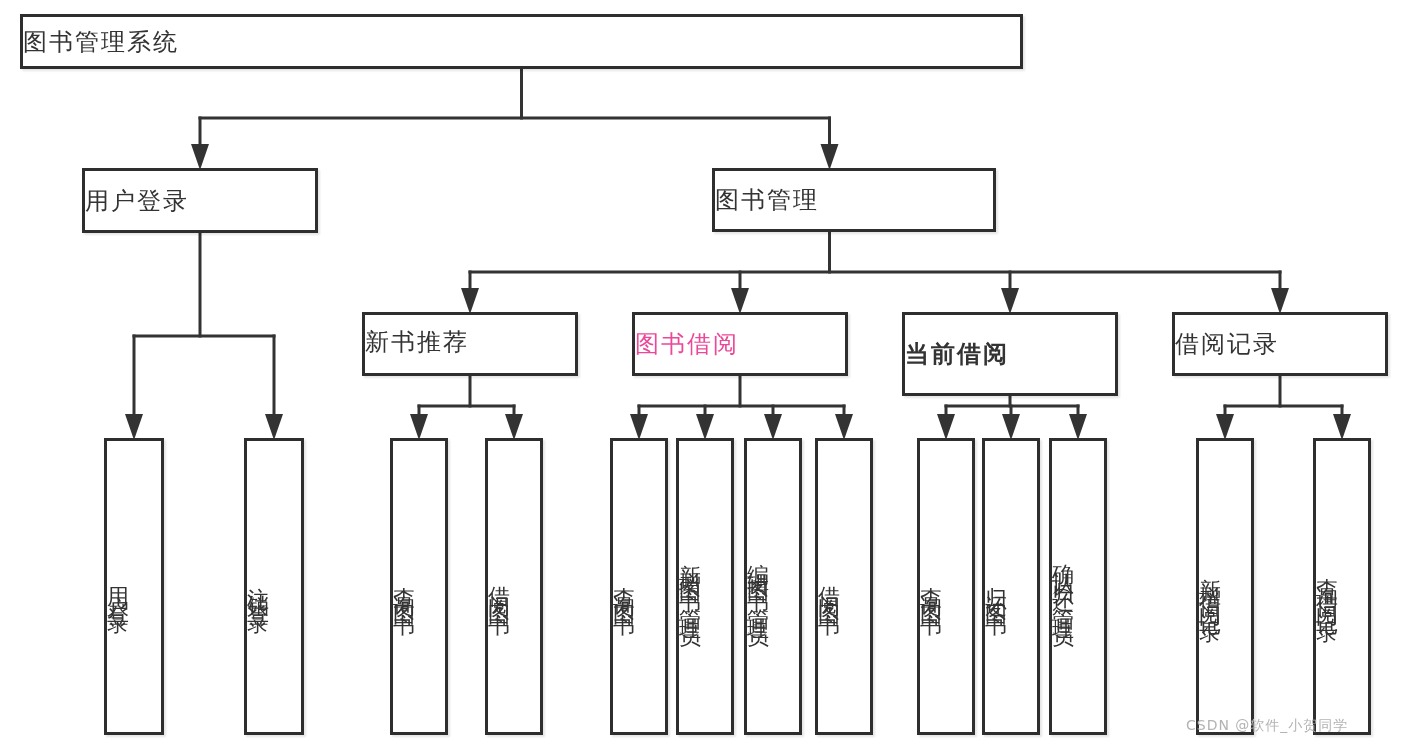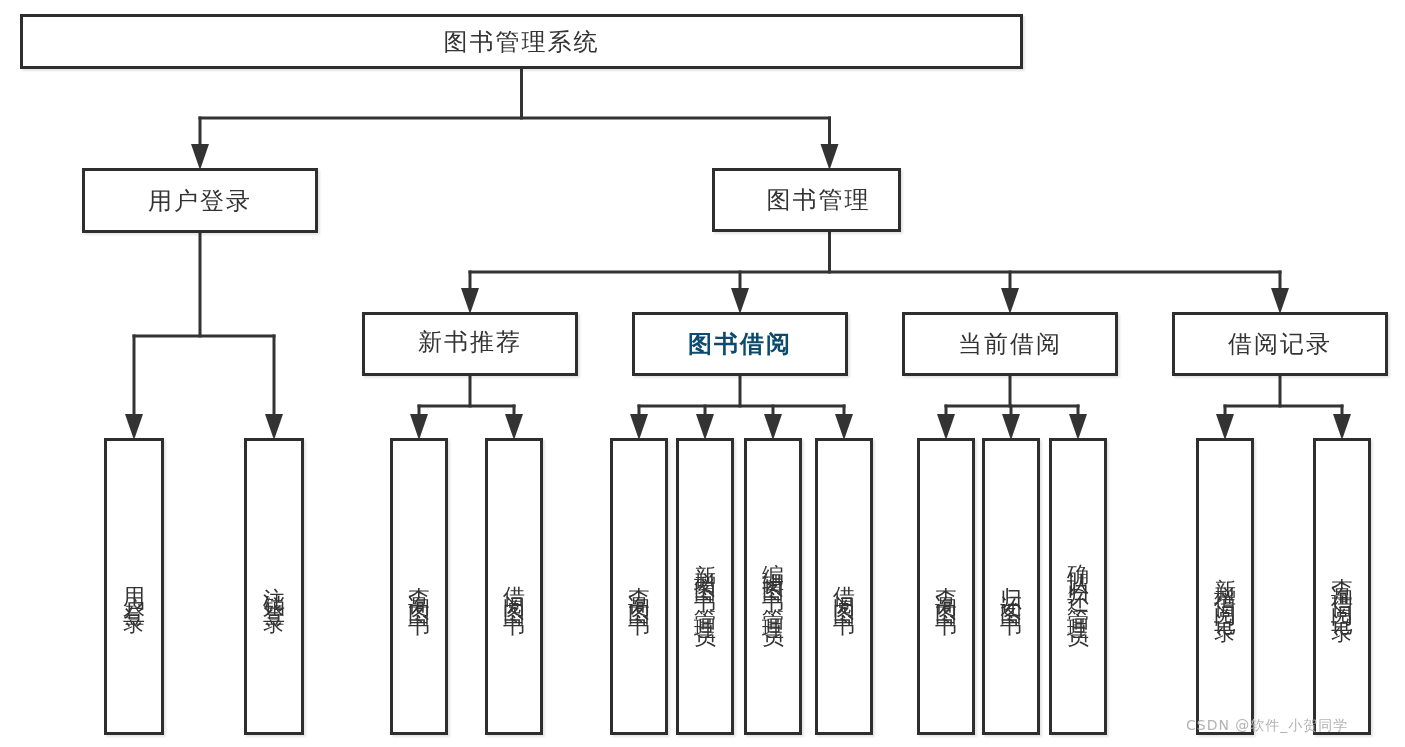--- a/index.html
+++ b/index.html
@@ -23,21 +23,20 @@
     height: 747px;
     z-index: 1;
   }
   .node {
     position: absolute;
     box-sizing: border-box;
     border: 3px solid #4c1d95;
     background: #ffffff;
     display: flex;
     align-items: center;
-    justify-content: center;
     color: #333333;
     z-index: 2;
     box-shadow: 2px 2px 2px rgba(0,0,0,0.10);
   }
   .node.horizontal .node-label {
     font-size: 24px;
     letter-spacing: 2px;
     white-space: nowrap;
     line-height: 1;
   }
@@ -117,30 +116,30 @@
       <line x1="1342" y1="406" x2="1342" y2="420" stroke="#333333" stroke-width="3" stroke-linecap="square"></line>
       <polygon points="1342,440 1333,414 1351,414" fill="#333333"></polygon>
     </svg>
   <div class="watermark">CSDN @软件_小贺同学</div>
 <div class="node horizontal" style="left: 20px; top: 14px; width: 1003px; height: 55px; border-color: rgb(46, 46, 46);">
       <span class="node-label" style="color: rgb(51, 51, 51);">图书管理系统</span>
     </div>
     <div class="node horizontal" style="left: 82px; top: 168px; width: 236px; height: 65px; border-color: rgb(46, 46, 46);">
       <span class="node-label" style="color: rgb(51, 51, 51);">用户登录</span>
     </div>
-    <div class="node horizontal" style="left: 712px; top: 168px; width: 189px; height: 64px; border-color: rgb(46, 46, 46); padding-left: 24px;">
+    <div class="node horizontal" style="left: 712px; top: 168px; width: 284px; height: 64px; border-color: rgb(46, 46, 46);">
       <span class="node-label" style="color: rgb(51, 51, 51);">图书管理</span>
     </div>
     <div class="node horizontal" style="left: 362px; top: 312px; width: 216px; height: 64px; border-color: rgb(46, 46, 46); font-family: Liberation Mono, monospace;">
       <span class="node-label" style="color: rgb(51, 51, 51);">新书推荐</span>
     </div>
     <div class="node horizontal" style="left: 632px; top: 312px; width: 216px; height: 64px; border-color: rgb(46, 46, 46);">
-      <span class="node-label" style="color: #0c4a6e; font-weight: bold;">图书借阅</span>
+      <span class="node-label" style="color: #ec4899;">图书借阅</span>
     </div>
-    <div class="node horizontal" style="left: 902px; top: 312px; width: 216px; height: 64px; border-color: rgb(46, 46, 46);">
+    <div class="node horizontal" style="left: 902px; top: 312px; width: 216px; height: 84px; border-color: rgb(46, 46, 46); font-weight: bold;">
       <span class="node-label" style="color: rgb(51, 51, 51);">当前借阅</span>
     </div>
     <div class="node horizontal" style="left: 1172px; top: 312px; width: 216px; height: 64px; border-color: rgb(46, 46, 46);">
       <span class="node-label" style="color: rgb(51, 51, 51);">借阅记录</span>
     </div>
     <div class="node vertical" style="left: 104px; top: 438px; width: 60px; height: 297px; border-color: rgb(46, 46, 46);">
       <span class="node-label" style="color: rgb(51, 51, 51);">用户登录</span>
     </div>
     <div class="node vertical" style="left: 244px; top: 438px; width: 60px; height: 297px; border-color: rgb(46, 46, 46);">
       <span class="node-label" style="color: rgb(51, 51, 51);">注销登录</span>

